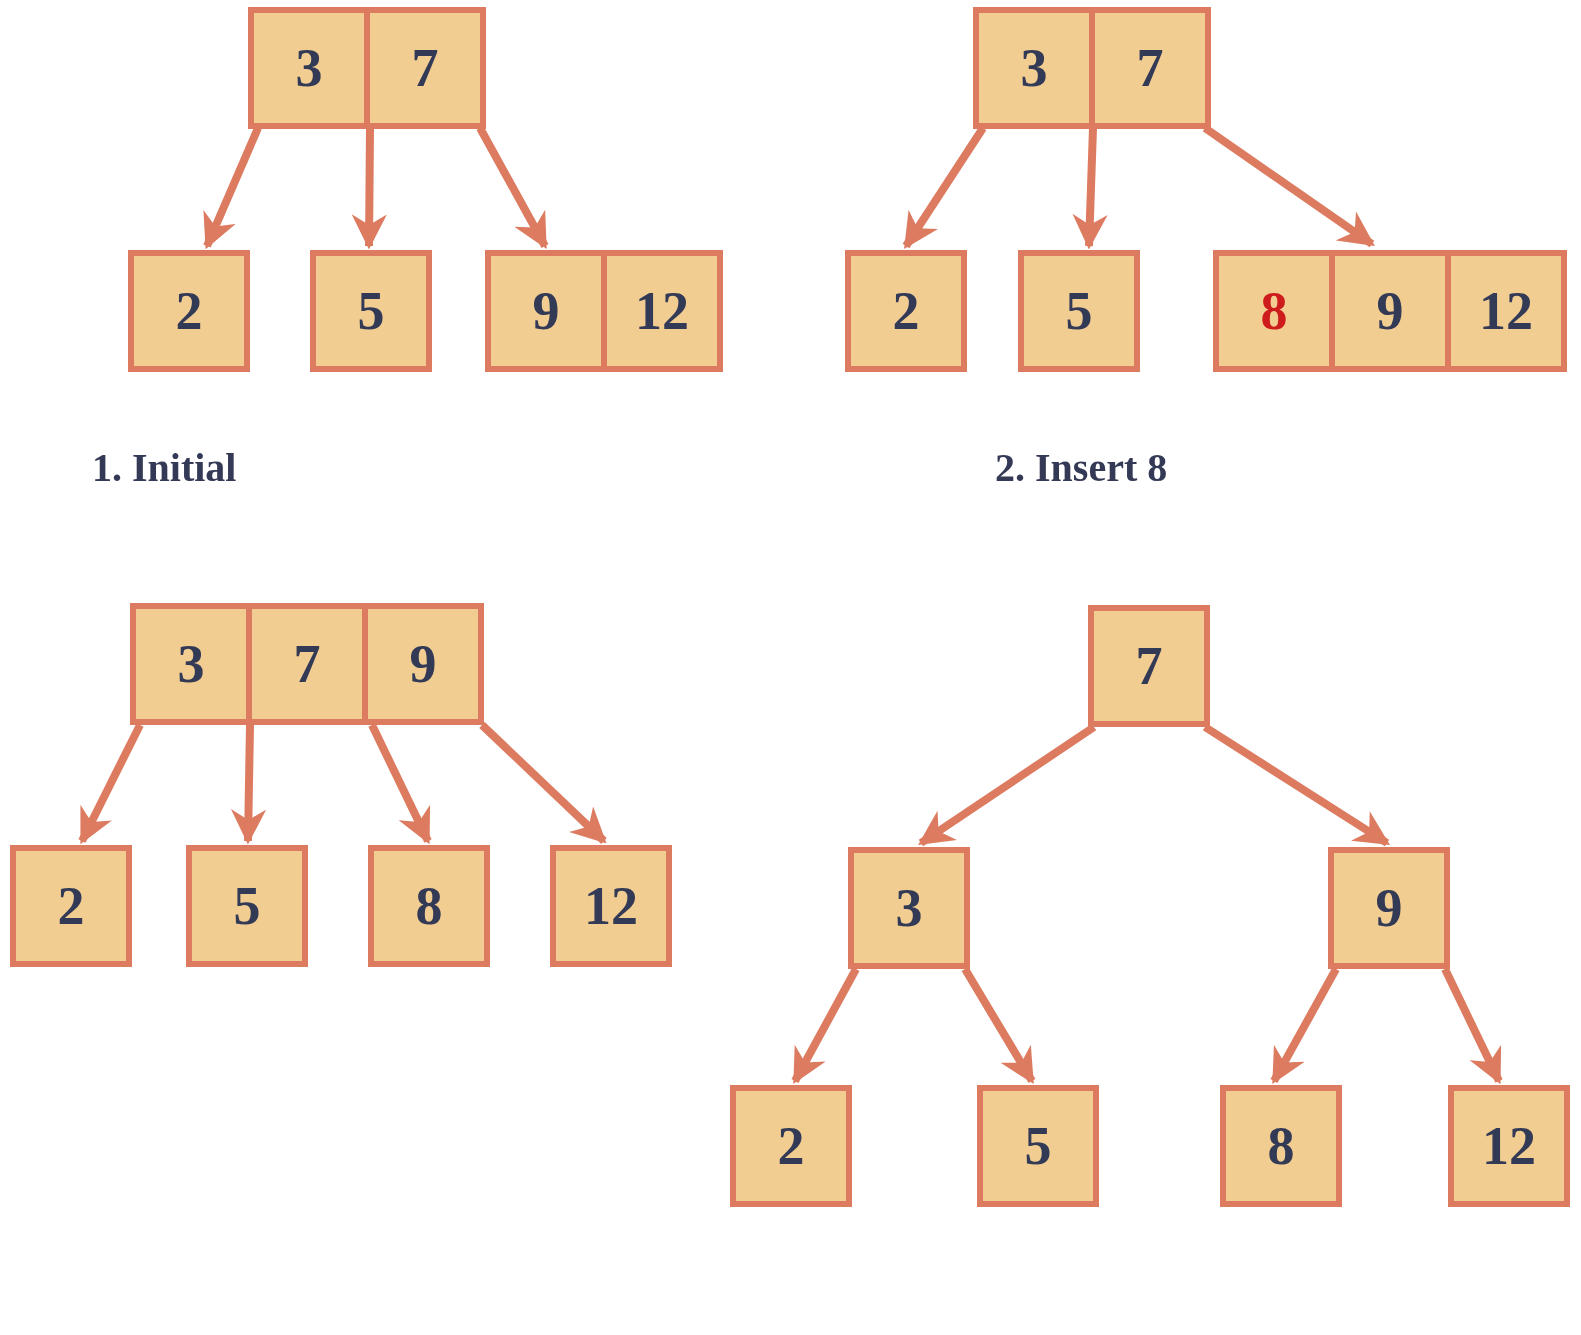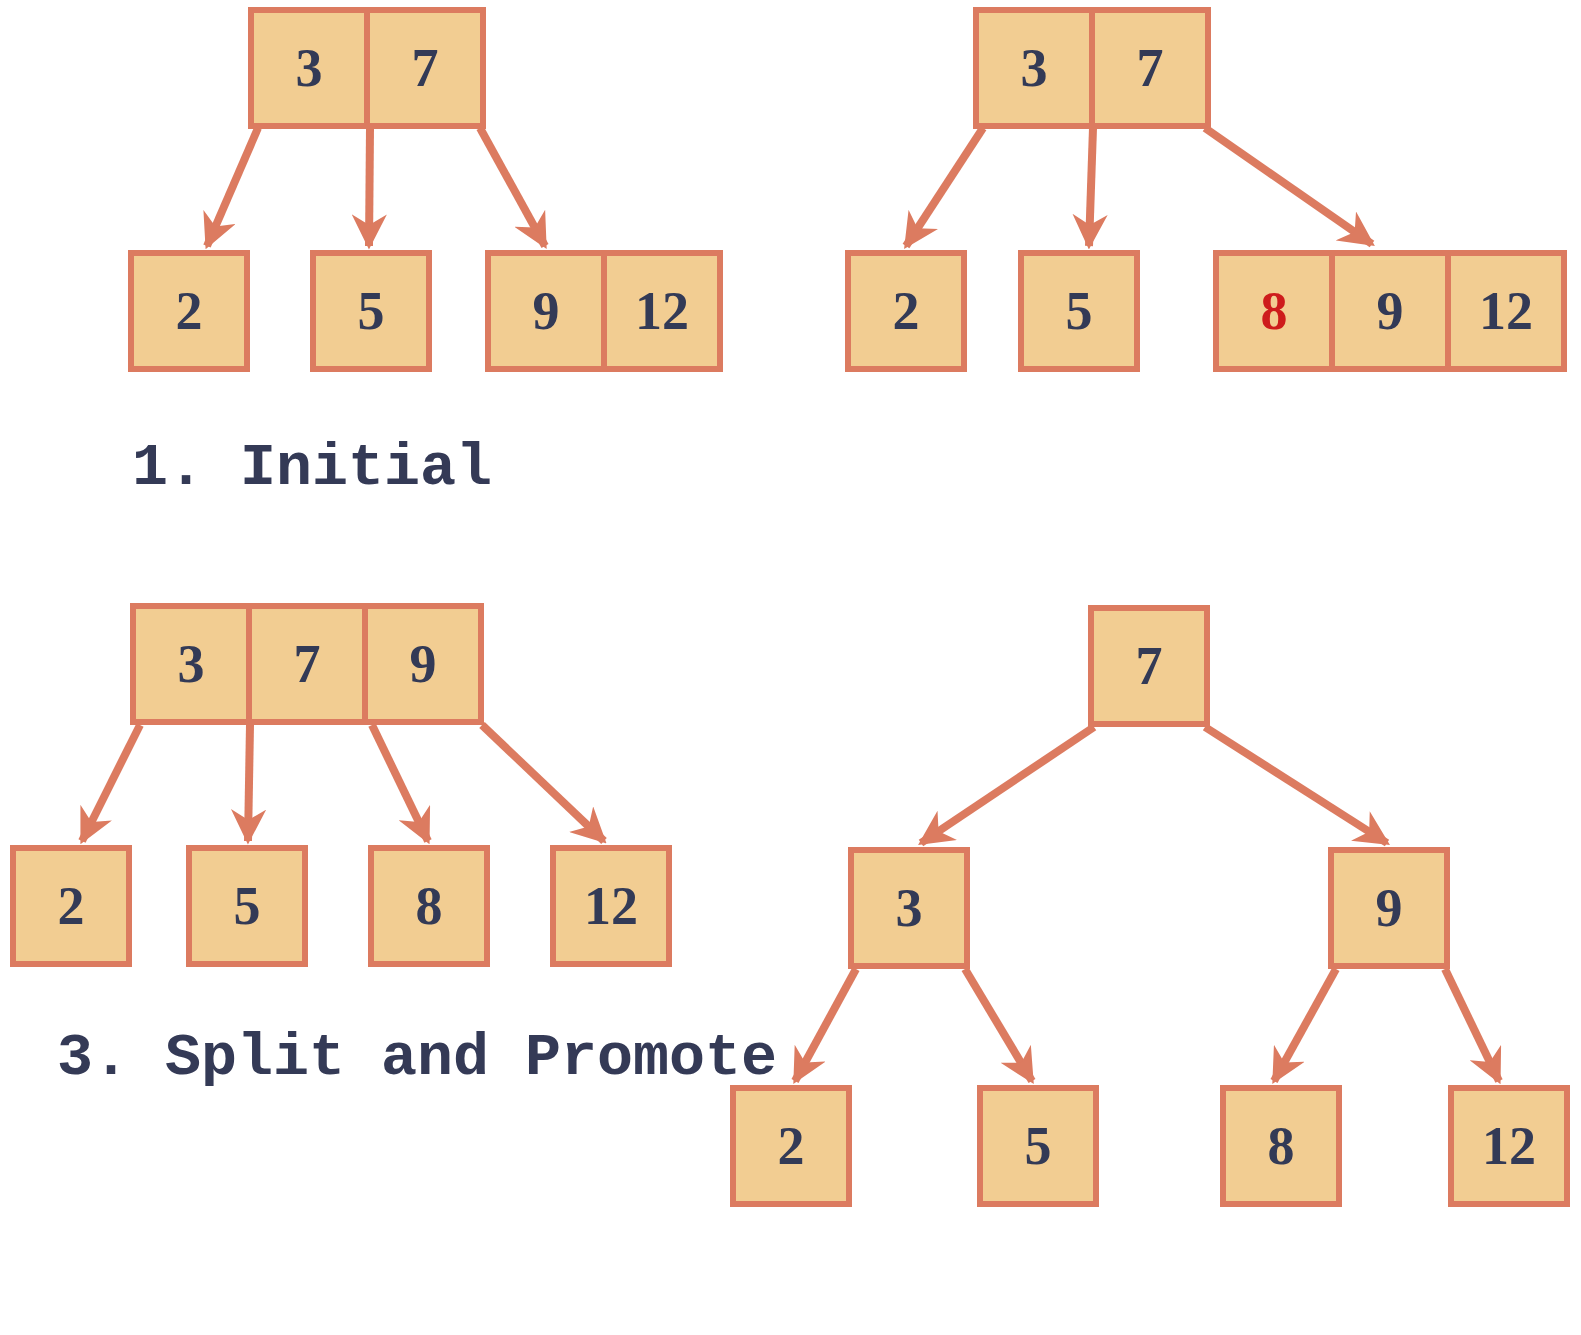--- a/index.html
+++ b/index.html
@@ -39,25 +39,25 @@
     font-weight: bold;
     font-size: 54px;
     color: var(--key-text, #333A56);
     font-family: "Liberation Serif", serif;
   }
   .cell + .cell { margin-left: -6px; }
   .cell.highlight { color: var(--highlight-key-text, #CE1C1C); }
   .caption {
     position: absolute;
     font-weight: bold;
-    font-size: 60px;
+    font-size: 40px;
     line-height: 56px;
     color: var(--label-text, #343A56);
-    text-align: right;
-    font-family: Liberation Mono, monospace;
+    text-align: left;
+    font-family: Liberation Serif, serif;
     white-space: nowrap;
   }
 </style>
 </head>
 <body>
 
 <div class="canvas">
 
   <svg class="arrow-layer" width="1581" height="1335" viewBox="0 0 1581 1335" xmlns="http://www.w3.org/2000/svg">
     <defs>
@@ -111,39 +111,39 @@
     <div class="cell">2</div>
   </div>
   <div class="node" style="left:1018px; top:250px">
     <div class="cell">5</div>
   </div>
   <div class="node" style="left:1213px; top:250px">
     <div class="cell highlight">8</div>
     <div class="cell">9</div>
     <div class="cell">12</div>
   </div>
+  <div class="caption" style="left:995px; top:440px; width:400px">2. Insert 8</div>
 
   <div class="node" style="left:130px; top:603px">
     <div class="cell">3</div>
     <div class="cell">7</div>
     <div class="cell">9</div>
   </div>
   <div class="node" style="left:10px; top:845px">
     <div class="cell">2</div>
   </div>
   <div class="node" style="left:186px; top:845px">
     <div class="cell">5</div>
   </div>
   <div class="node" style="left:368px; top:845px">
     <div class="cell">8</div>
   </div>
   <div class="node" style="left:550px; top:845px">
     <div class="cell">12</div>
   </div>
-  <div class="caption" style="left:57px; top:1030px; width:500px">3. Split and Promote</div>
 
   <div class="node" style="left:1088px; top:605px">
     <div class="cell">7</div>
   </div>
   <div class="node" style="left:848px; top:847px">
     <div class="cell">3</div>
   </div>
   <div class="node" style="left:1328px; top:847px">
     <div class="cell">9</div>
   </div>

